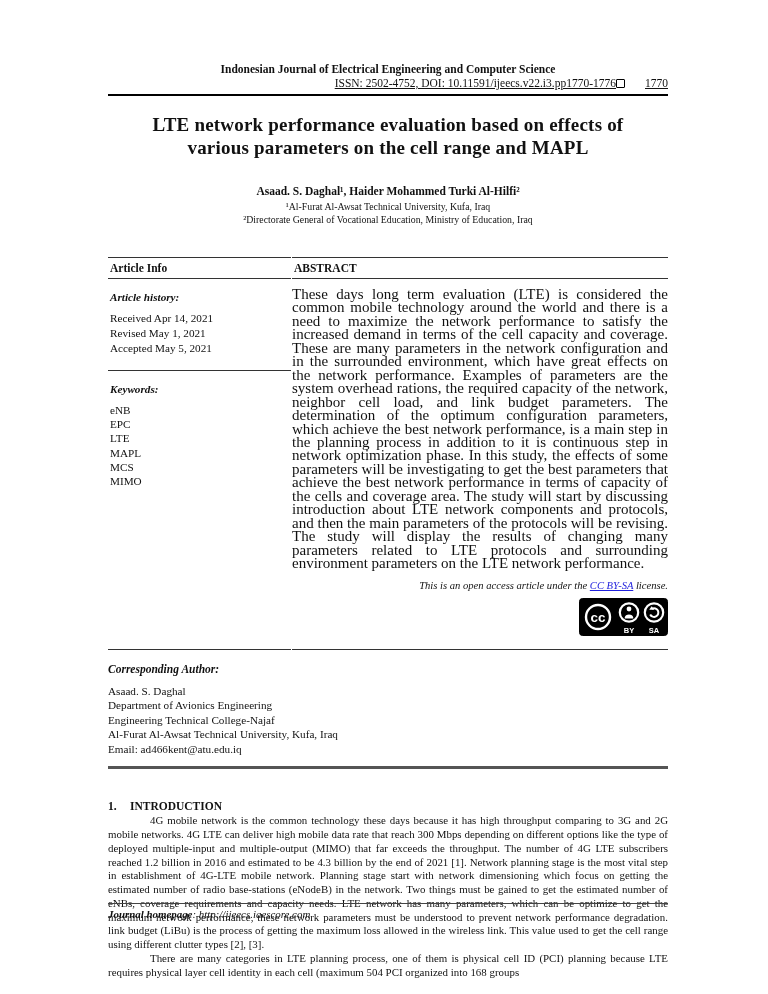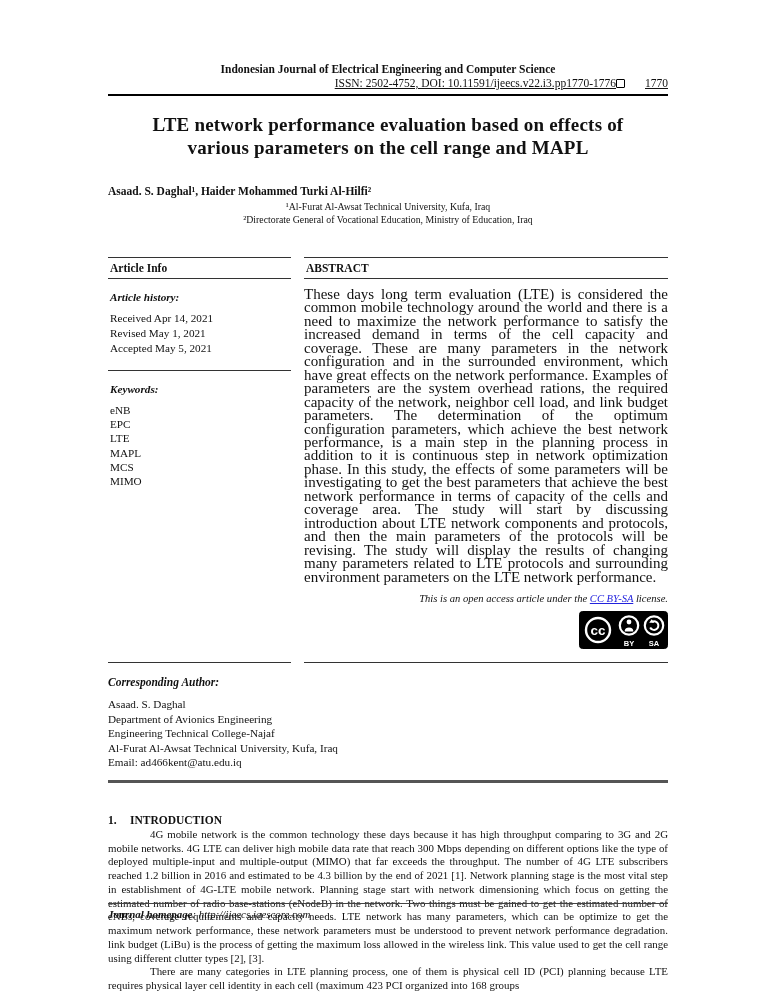--- a/index.html
+++ b/index.html
@@ -16,25 +16,25 @@
   
   .hdr { padding-top:62px; font-size:11.5px; line-height:14px; }
   .hdr-journal { font-weight:bold;text-align:center; }
   .hdr-issn-row { display:flex; justify-content:flex-end; align-items:center;text-decoration:underline; }
   .hdr-right { display:flex; align-items:center; gap:20px; }
   .sq-icon { display:inline-block; width:9px; height:9px; border:1.6px solid #000; border-radius:1px; }
   .hdr-rule { border-bottom:2px solid #000; margin-top:4px; }
 
   
   .title { margin-top:17px; text-align:center; font-size:19px; font-weight:bold; line-height:23px; letter-spacing:0.2px; }
-  .authors { margin-top:26px; text-align:left; font-size:11.5px; font-weight:bold; }
+  .authors { margin-top:26px; text-align:center; font-size:11.5px; font-weight:bold; }
   .affils { margin-top:3px; text-align:center; font-size:9.8px; line-height:13px; }
 
   
-  .info-table { margin-top:31px; display:flex; gap:13px; align-items:stretch; }
+  .info-table { margin-top:31px; display:flex; gap:1px; align-items:stretch; }
   .col-left  { width:183px; border-top:1.5px solid #333; border-bottom:1.5px solid #333; }
   .col-right { flex:1; border-top:1.5px solid #333; border-bottom:1.5px solid #333; display:flex; flex-direction:column; }
   .col-head { font-size:11.5px; font-weight:bold; padding:4px 0 4px 2px; border-bottom:1.5px solid #333; }
   .lbl { font-size:11.2px; font-weight:bold; font-style:italic; margin-top:12px; padding-left:2px; }
   .plain-lines { margin-top:8px; font-size:11.2px; line-height:15px; padding-left:2px; }
   .col-divider { border-top:1px solid #333; margin-top:14px; }
   .kw-lines { margin-top:8px; font-size:11.2px; line-height:14.2px; padding-left:2px; }
   .abstract-body { margin-top:9px; font-size:15px; line-height:13.45px; text-align:justify; }
   .license-line { margin-top:9px; font-size:10.6px; font-style:italic; text-align:right; }
   .license-link { color:#2222dd; text-decoration:underline;margin-top:18px; }
@@ -145,20 +145,20 @@
         <div>Email: ad466kent@atu.edu.iq</div>
       </div>
       <div class="mid-rule"></div>
     </div>
 
     <div class="intro">
       <div class="sec-head">
         <span class="sec-num">1.</span><span>INTRODUCTION</span>
       </div>
       <p class="body-par">4G mobile network is the common technology these days because it has high throughput comparing to 3G and 2G mobile networks. 4G LTE can deliver high mobile data rate that reach 300 Mbps depending on different options like the type of deployed multiple-input and multiple-output (MIMO) that far exceeds the throughput. The number of 4G LTE subscribers reached 1.2 billion in 2016 and estimated to be 4.3 billion by the end of 2021 [1]. Network planning stage is the most vital step in establishment of 4G-LTE mobile network. Planning stage start with network dimensioning which focus on getting the estimated number of radio base-stations (eNodeB) in the network. Two things must be gained to get the estimated number of eNBs, coverage requirements and capacity needs. LTE network has many parameters, which can be optimize to get the maximum network performance, these network parameters must be understood to prevent network performance degradation. link budget (LiBu) is the process of getting the maximum loss allowed in the wireless link. This value used to get the cell range using different clutter types [2], [3].</p>
-      <p class="body-par">There are many categories in LTE planning process, one of them is physical cell ID (PCI) planning because LTE requires physical layer cell identity in each cell (maximum 423 PCI organized into 168 groups</p>
+      <p class="body-par">There are many categories in LTE planning process, one of them is physical cell ID (PCI) planning because LTE requires physical layer cell identity in each cell (maximum 504 PCI organized into 168 groups</p>
     </div>
   </div>
 
   <div class="footer">
     <span class="footer-label">Journal homepage</span><span>: http://ijeecs.iaescore.com</span>
   </div>
 </div>
 
 </body></html>

